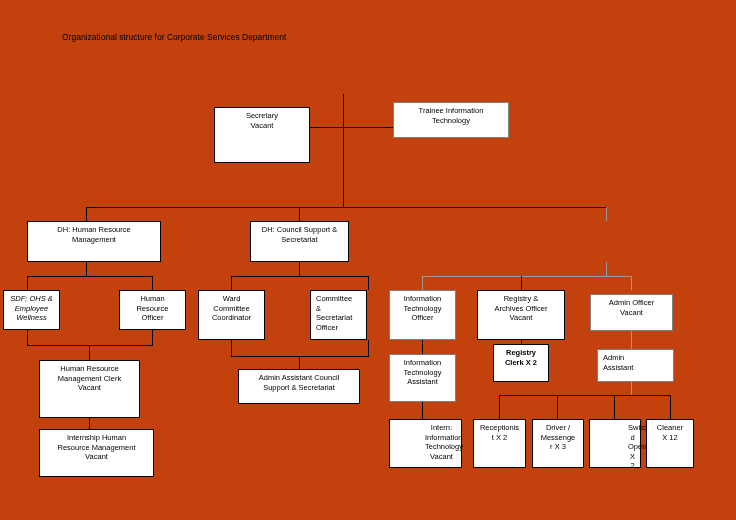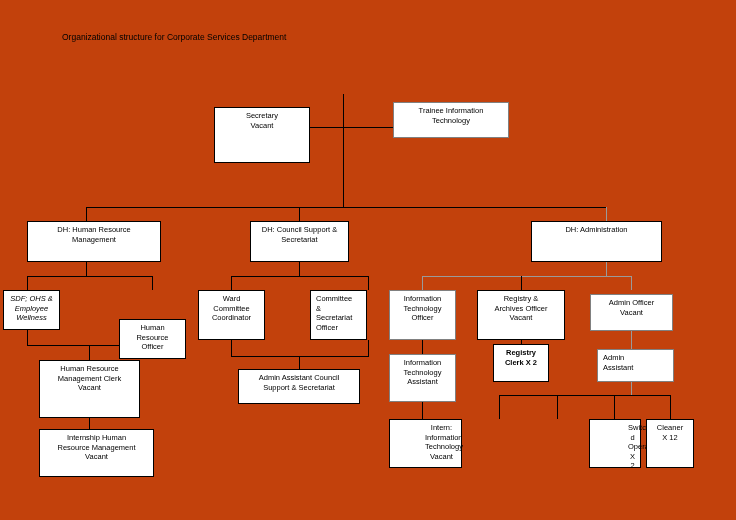--- a/index.html
+++ b/index.html
@@ -122,31 +122,28 @@
   <div class="node ctr" style="left:27px; top:221px; width:134px; height:41px;">
     <span class="txt">DH:  Human Resource
 Management</span>
   </div>
 
   <div class="node ctr" style="left:250px; top:221px; width:99px; height:41px;">
     <span class="txt">DH: Council Support &amp;
 Secretariat</span>
   </div>
 
-  <div class="node ctr" style="left:531px; top:221px; width:131px; height:41px;">
-    <span class="txt">DH:  Administration</span>
-  </div>
 
   <div class="node ctr" style="left:3px; top:290px; width:57px; height:40px;font-style:italic;">
     <span class="txt">SDF; OHS &amp;
 Employee
 Wellness</span>
   </div>
 
-  <div class="node ctr" style="left:119px; top:290px; width:67px; height:40px;margin-top:29px;">
+  <div class="node ctr" style="left:119px; top:290px; width:67px; height:40px;">
     <span class="txt">Human
 Resource
 Officer</span>
   </div>
 
   <div class="node ctr" style="left:39px; top:360px; width:101px; height:58px;">
     <span class="txt">Human Resource
 Management Clerk
 Vacant</span>
   </div>
@@ -208,21 +205,30 @@
 Assistant</span>
   </div>
 
   <div class="node ctr" style="left:389px; top:419px; width:73px; height:49px;padding-left:32px;">
     <span class="txt">Intern:
 Information
 Technology
 Vacant</span>
   </div>
 
-
+  <div class="node ctr" style="left:473px; top:419px; width:53px; height:49px;">
+    <span class="txt">Receptionis
+t  X 2</span>
+  </div>
+
+  <div class="node ctr" style="left:532px; top:419px; width:52px; height:49px;">
+    <span class="txt">Driver /
+Messenge
+r X 3</span>
+  </div>
 
   <div class="node ctr" style="left:589px; top:419px; width:52px; height:49px;padding-left:35px;">
     <span class="txt">Switchboar
 d Operator
 X 2</span>
   </div>
 
   <div class="node ctr" style="left:646px; top:419px; width:48px; height:49px;">
     <span class="txt">Cleaner
 X 12</span>

